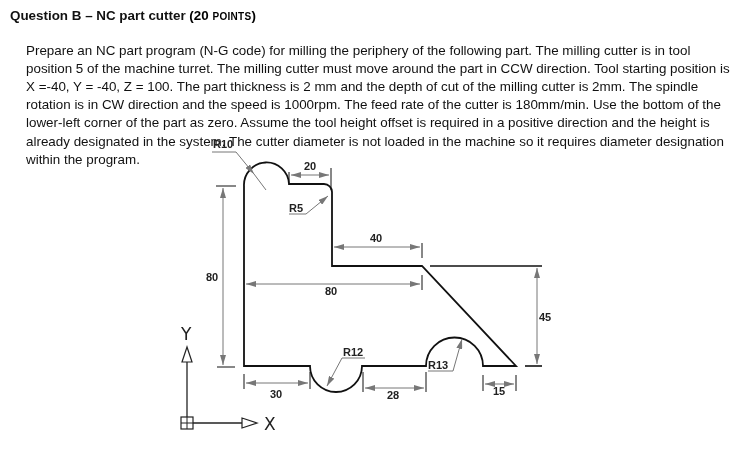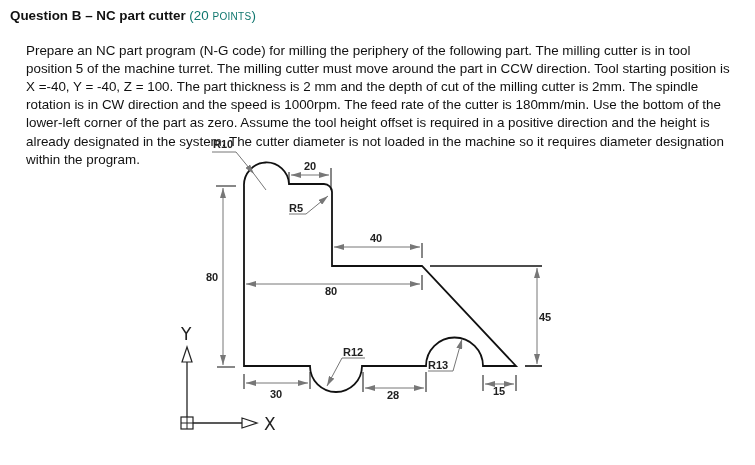--- a/index.html
+++ b/index.html
@@ -1,21 +1,21 @@
 <!DOCTYPE html>
 <html><head>
 <meta charset="utf-8">
 <style>
   html, body { margin: 0; padding: 0; background: #ffffff; }
   body { width: 755px; height: 465px; position: relative; overflow: hidden;
          font-family: "Liberation Sans", "DejaVu Sans", sans-serif; color: #111; }
   .question { position: absolute; left: 10px; top: 7px; width: 740px;
               font-size: 13.4px; line-height: 18.1px; }
   .q-title { font-weight: bold; }
-  .q-points { color: #0f766e; font-weight: normal; }
+  .q-points { color: #000000; font-weight: bold; }
   .q-points .sc { font-size: 10px; letter-spacing: 0.3px; }
   .q-body { margin: 16px; }
   svg.drawing { position: absolute; left: 0; top: 0; }
   .dim-text { font-family: "Liberation Sans", "DejaVu Sans", sans-serif; font-weight: bold; font-size: 11px; fill: #222; }
   .axis-text { font-family: "DejaVu Sans", sans-serif; font-size: 17px; fill: #222; }
 </style>
 </head>
 <body>
 
 <div class="question">

